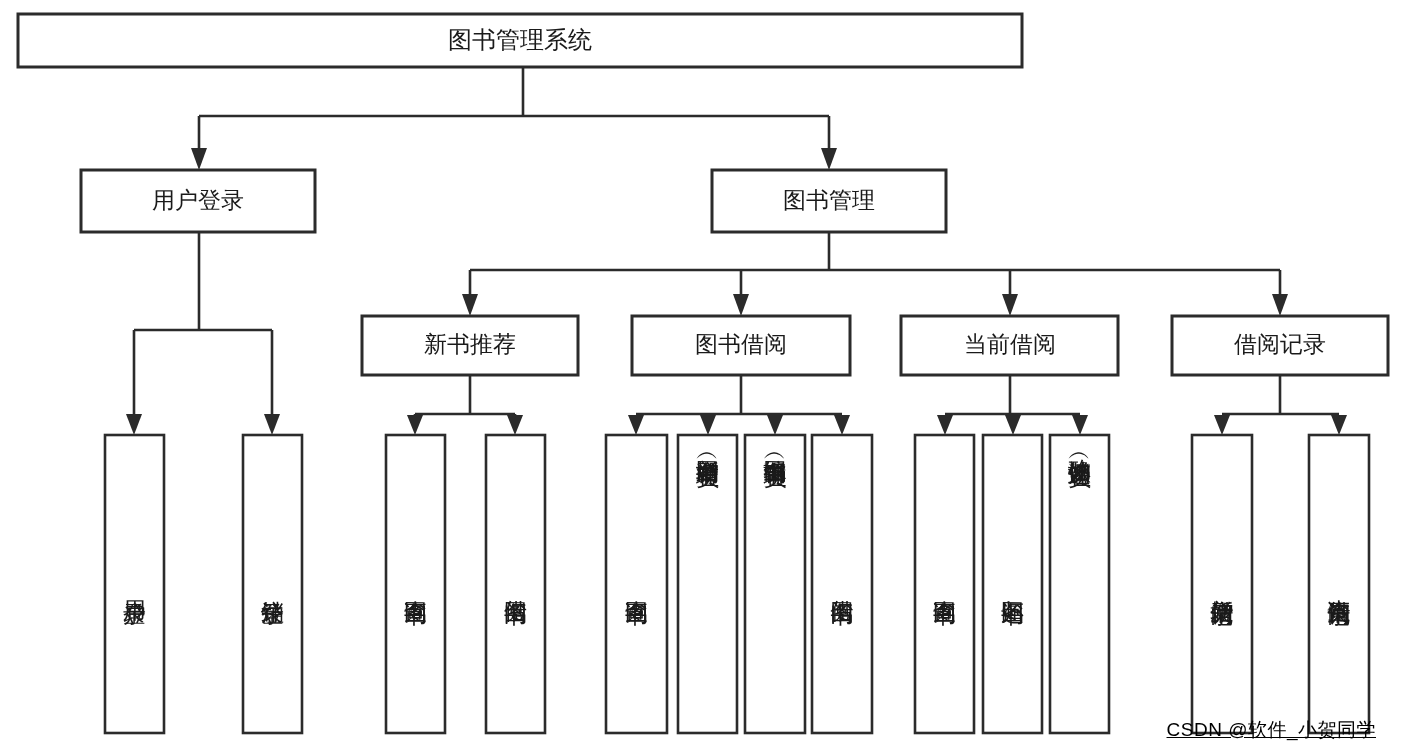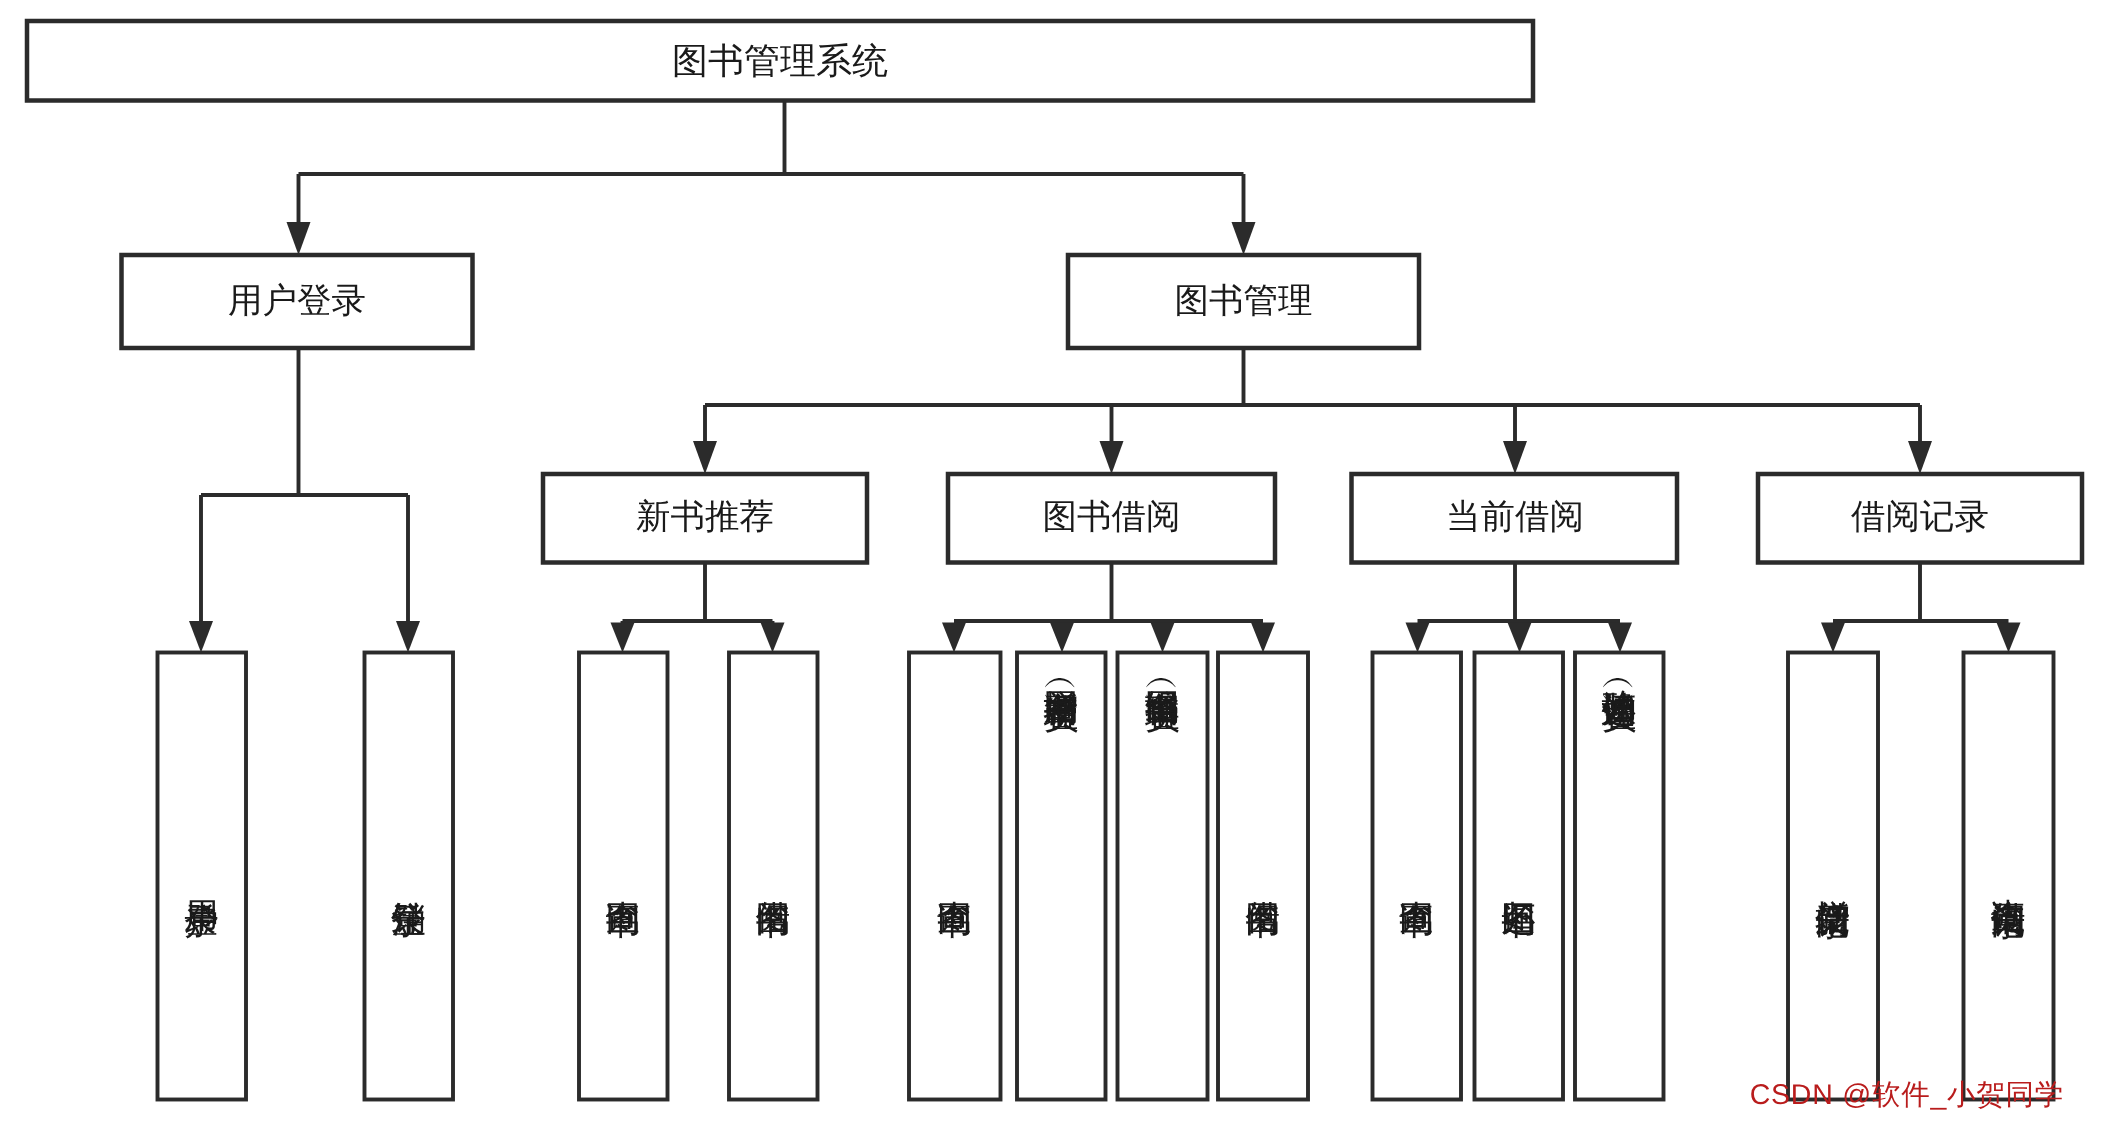--- a/index.html
+++ b/index.html
@@ -73,23 +73,24 @@
     color: #1a1a1a;
     letter-spacing: 1px;
     white-space: nowrap;
   }
   #watermark {
     position: absolute;
     right: 8px;
     bottom: 4px;
     font-family: "Liberation Sans", "DejaVu Sans", sans-serif;
     font-size: 19px;
-    color: #b91c1c;
+    color: #000000;
     letter-spacing: 0.5px;
     user-select: none;
+    text-decoration: underline;
   }
 </style>
 </head>
 <body>
 
 <div id="diagram-root">
 
   <svg id="flow-svg" viewBox="0 0 1405 747">
 
     <g>

